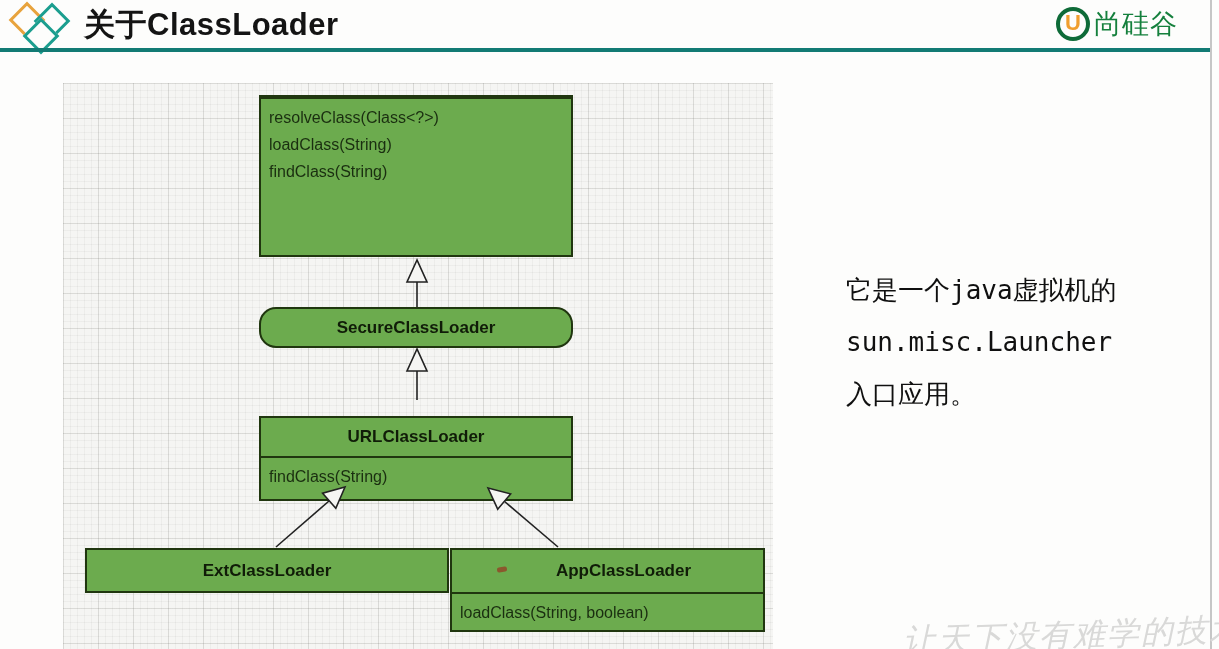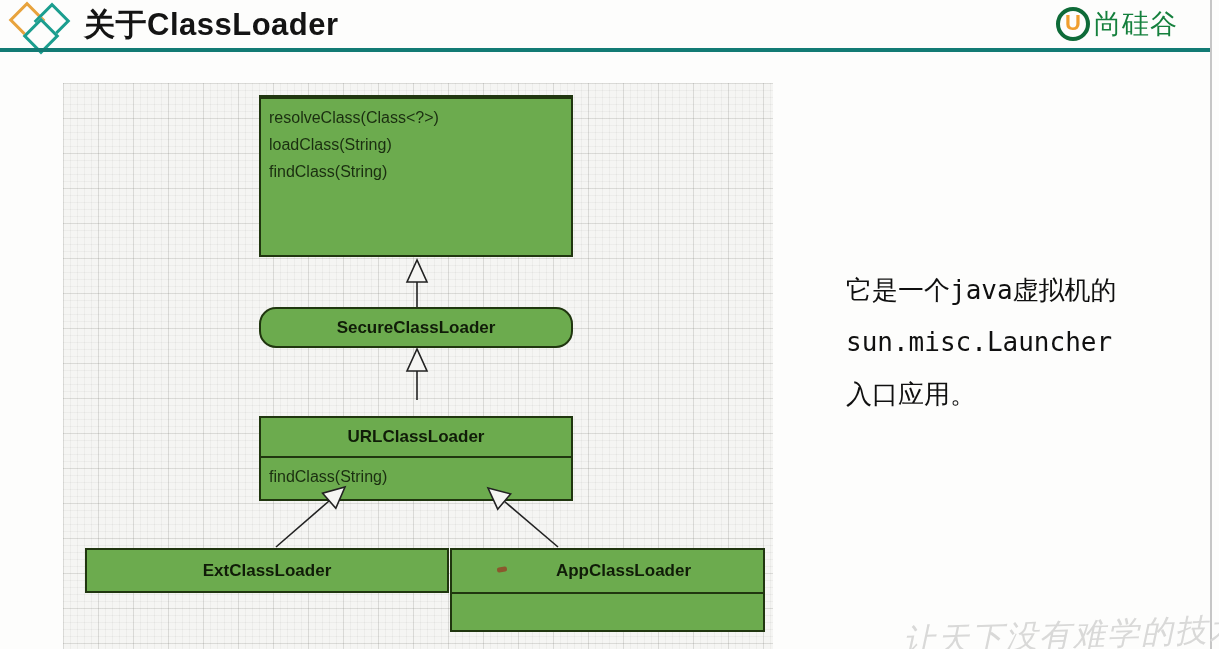--- a/index.html
+++ b/index.html
@@ -123,20 +123,23 @@
   </div>
 </div>
 
 <div class="uml-box box-ext">
   <div class="uml-title">ExtClassLoader</div>
 </div>
 
 <div class="uml-box box-app">
   <div class="uml-title">AppClassLoader</div>
   <div class="uml-sep"></div>
+  <div class="uml-methods">
+    <div class="uml-method">loadClass(String, boolean)</div>
+  </div>
 </div>
 
 <div class="artifact-dot"></div>
 
 <svg class="arrow-layer" viewBox="0 0 1219 649" xmlns="http://www.w3.org/2000/svg">
 
   <line x1="417" y1="307" x2="417" y2="282" stroke="#222" stroke-width="1.6"></line>
   <polygon points="417,260 407,282 427,282" fill="#f5f5f3" stroke="#222" stroke-width="1.6"></polygon>
 
   <line x1="417" y1="400" x2="417" y2="371" stroke="#222" stroke-width="1.6"></line>

